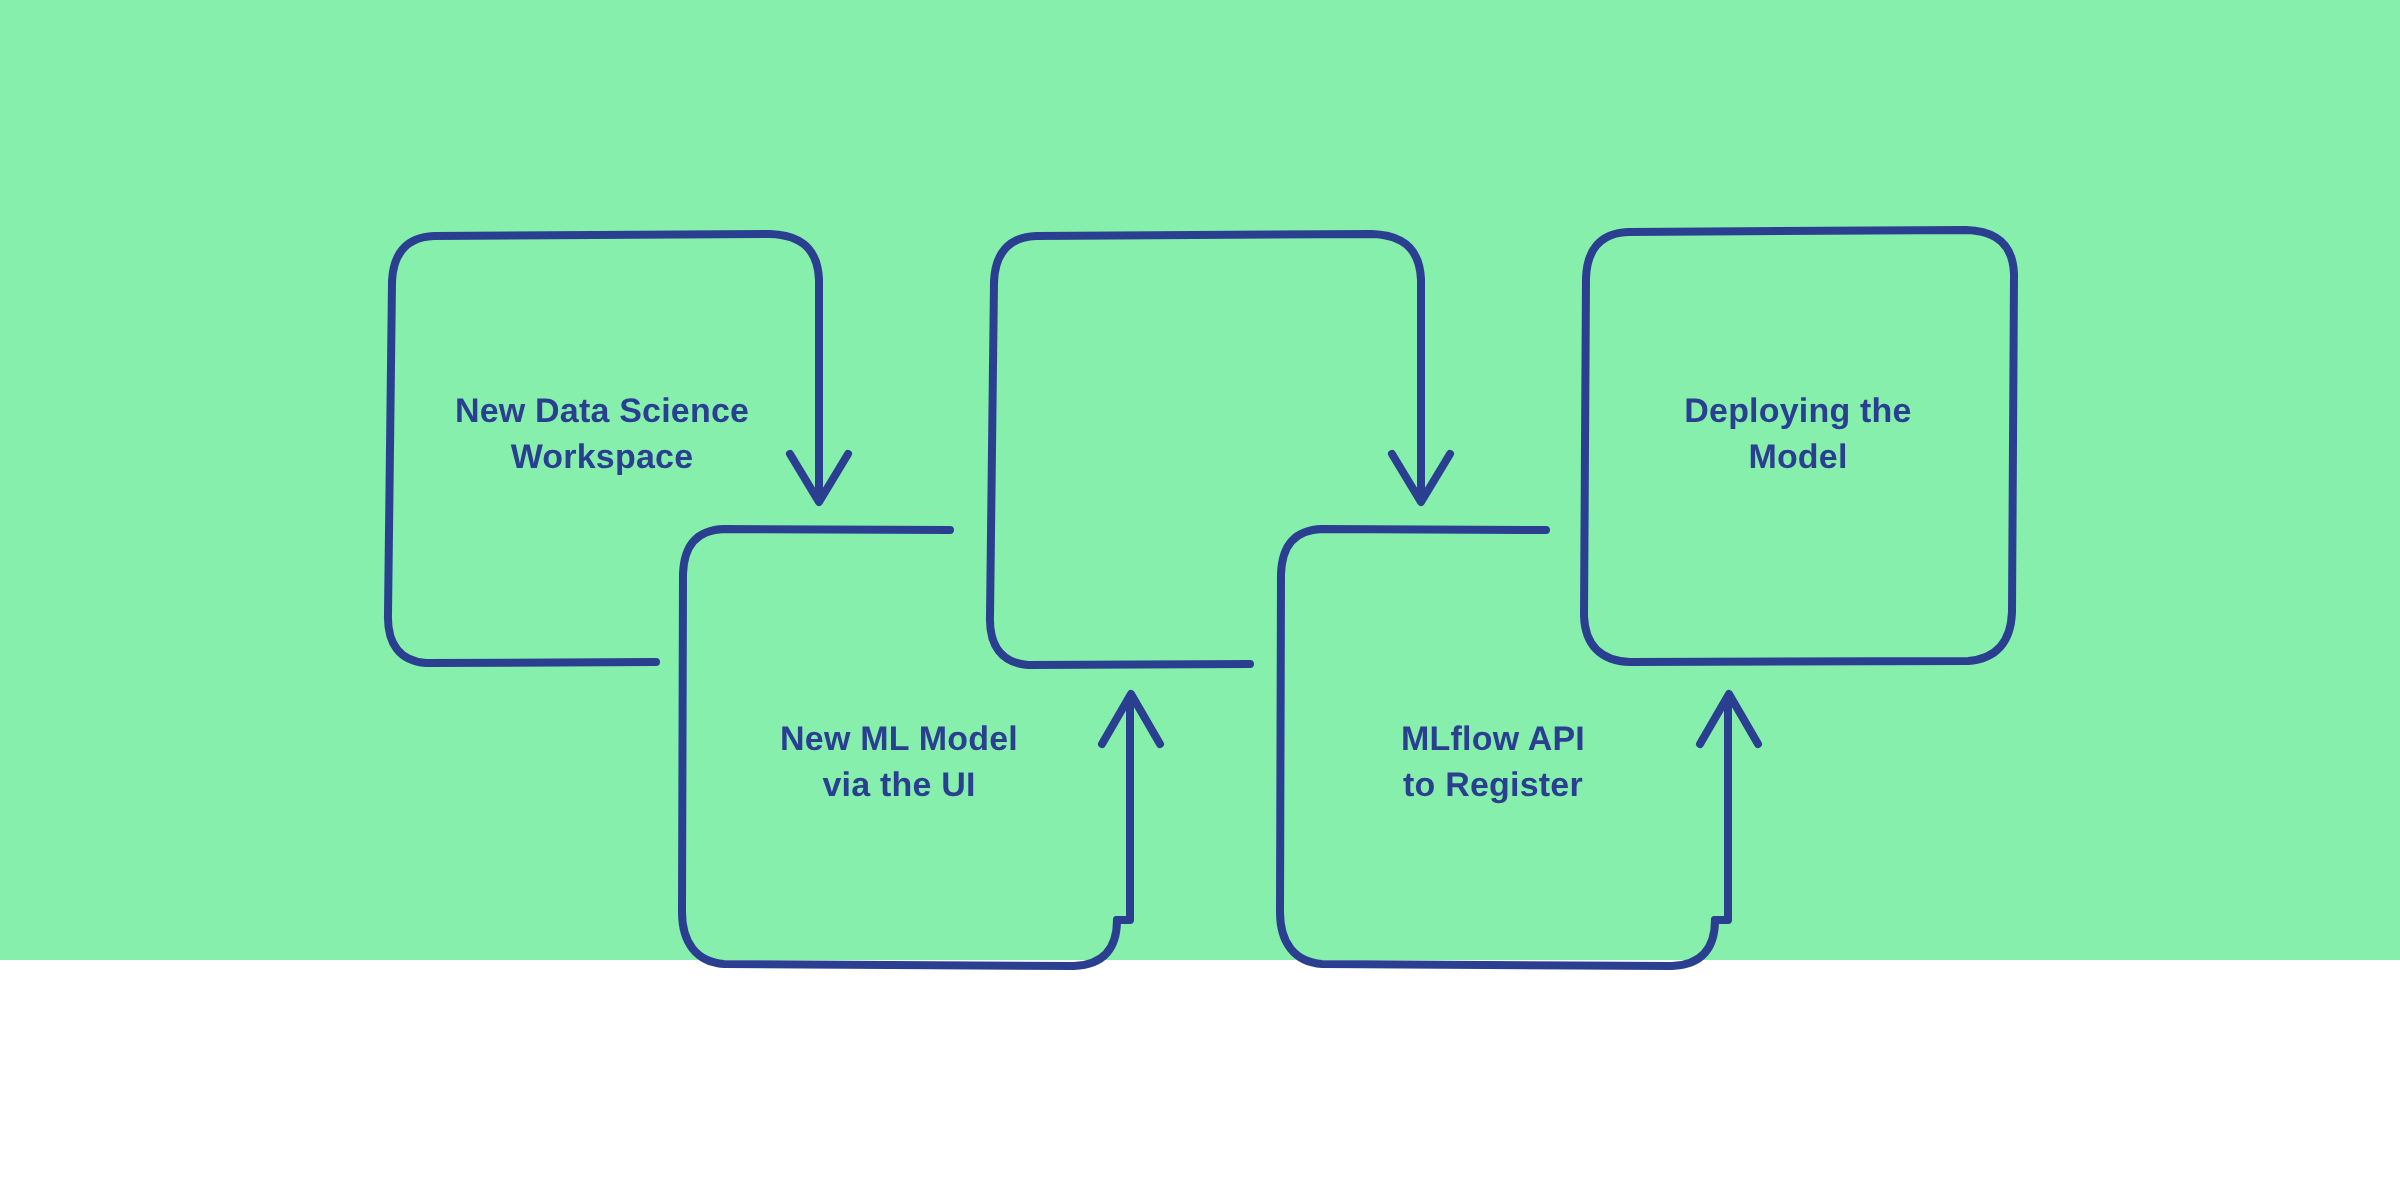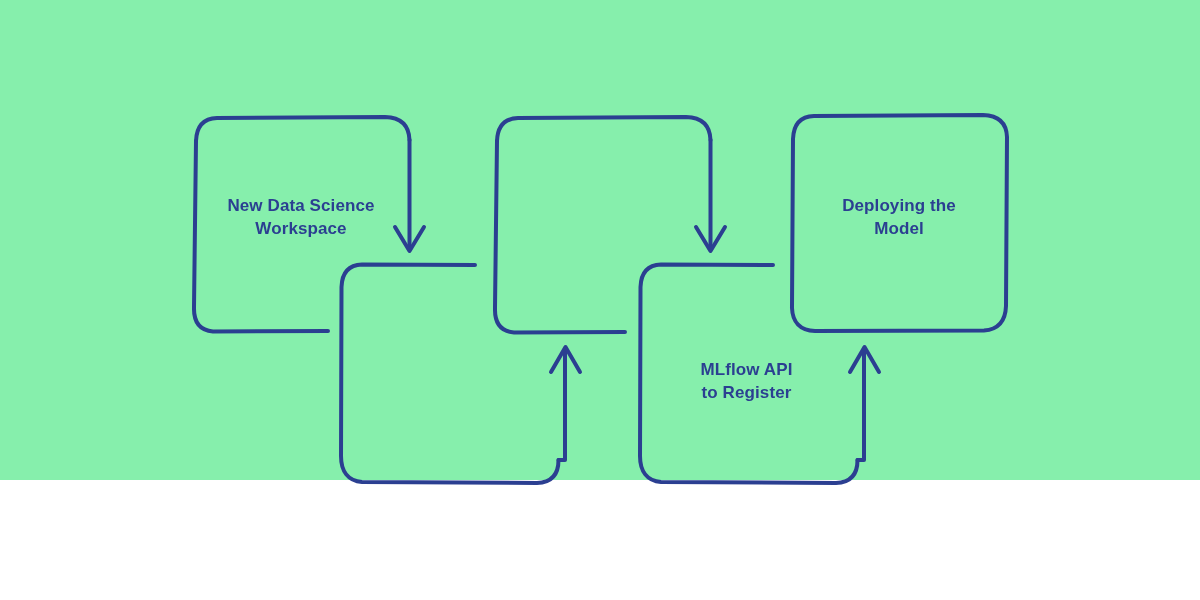--- a/index.html
+++ b/index.html
@@ -137,20 +137,22 @@
                C 1005.5 321, 998 329.5, 984 330.5
                L 815 331
                C 800 330.5, 792.5 322, 792 308
                Z"></path>
     </g>
   </svg>
 
   <div class="node-label" style="left:193px; top:194px; width:216px;">New Data Science
 Workspace</div>
 
+  <div class="node-label" style="left:341px; top:358px; width:217px;">New ML Model
+via the UI</div>
 
 
   <div class="node-label" style="left:791px; top:194px; width:216px;">Deploying the
 Model</div>
 
   <div class="node-label" style="left:638px; top:358px; width:217px;">MLflow API
 to Register</div>
 
 </div>
 

